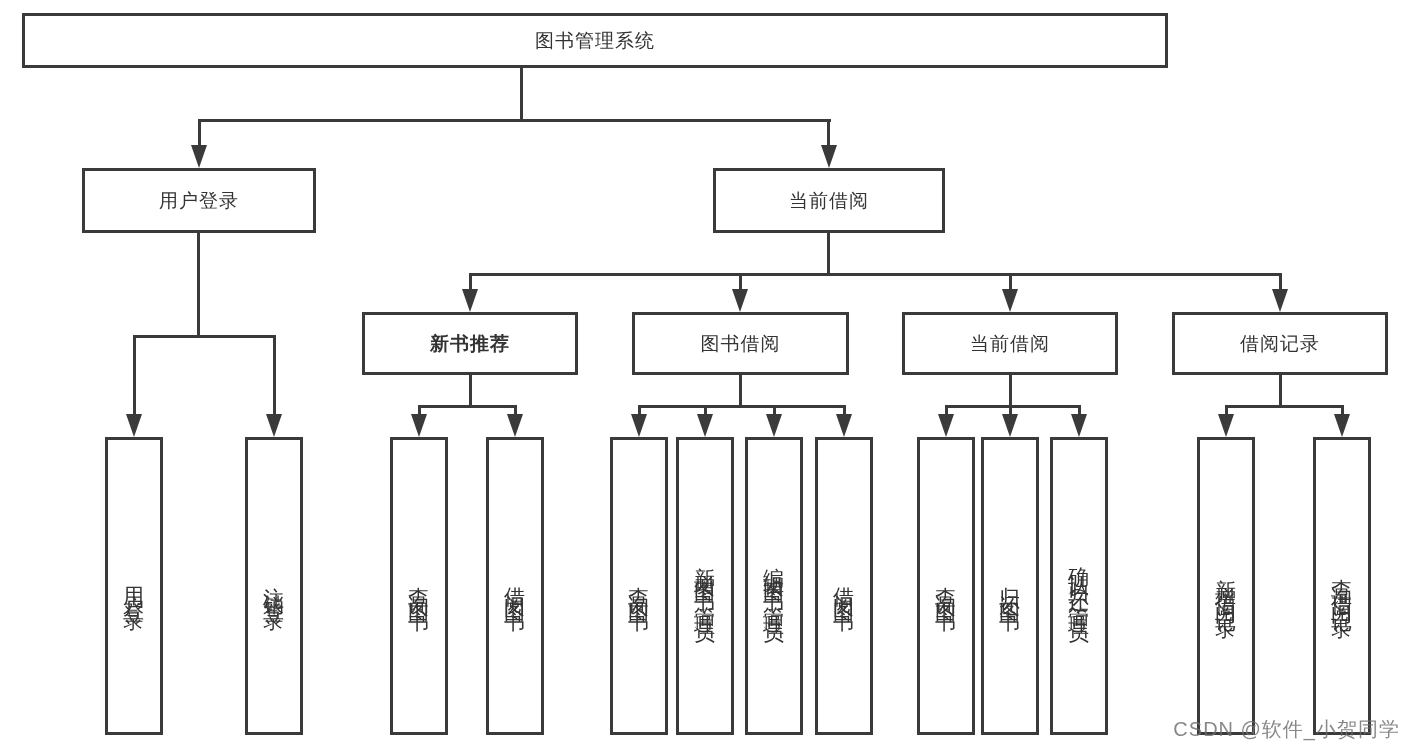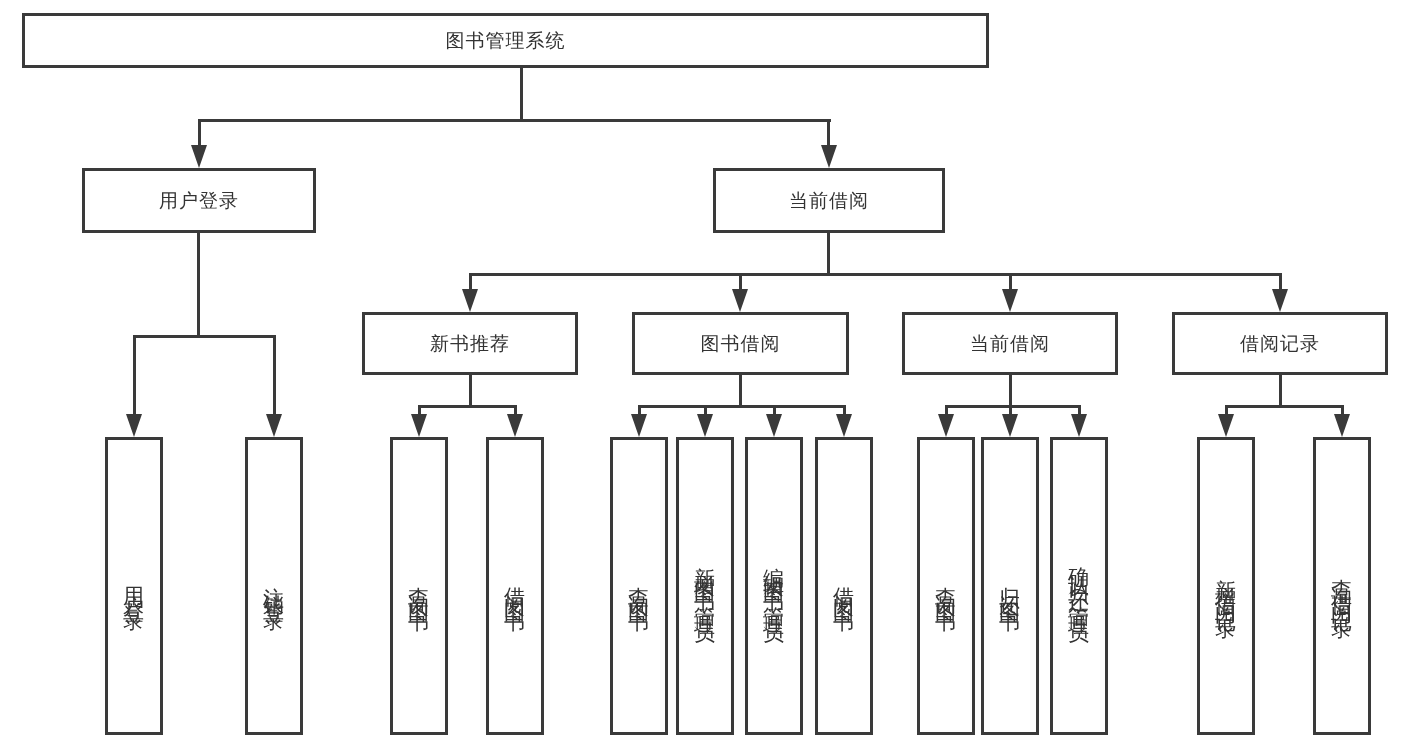--- a/index.html
+++ b/index.html
@@ -79,21 +79,21 @@
     letter-spacing: 1px;
     color: rgba(110, 110, 110, 0.82);
     white-space: nowrap;
   }
 </style>
 </head>
 <body>
 
 <div class="stage">
 
-  <div class="hbox" style="left:22px; top:13px; width:967px; height:55px;text-align:right;">
+  <div class="hbox" style="left:22px; top:13px; width:1146px; height:55px;text-align:right;">
     <span>图书管理系统</span>
   </div>
 
   <div class="vline" style="left:520px; top:68px; height:51px;"></div>
   <div class="hline" style="left:198px; top:119px; width:633px;"></div>
   <div class="vline" style="left:198px; top:119px; height:30px;"></div>
   <div class="vline" style="left:827px; top:119px; height:30px;"></div>
   <div class="arrow" style="left:191px; top:145px;"></div>
   <div class="arrow" style="left:821px; top:145px;"></div>
 
@@ -115,21 +115,21 @@
   <div class="hline" style="left:469px; top:273px; width:813px;"></div>
   <div class="vline" style="left:469px;  top:273px; height:22px;"></div>
   <div class="vline" style="left:739px;  top:273px; height:22px;"></div>
   <div class="vline" style="left:1009px; top:273px; height:22px;"></div>
   <div class="vline" style="left:1279px; top:273px; height:22px;"></div>
   <div class="arrow" style="left:462px;  top:289px;"></div>
   <div class="arrow" style="left:732px;  top:289px;"></div>
   <div class="arrow" style="left:1002px; top:289px;"></div>
   <div class="arrow" style="left:1272px; top:289px;"></div>
 
-  <div class="hbox" style="left:362px; top:312px; width:216px; height:63px;">
+  <div class="hbox" style="left:362px; top:312px; width:216px; height:63px;font-weight:bold;">
     <span>新书推荐</span>
   </div>
   <div class="hbox" style="left:632px; top:312px; width:217px; height:63px;">
     <span>图书借阅</span>
   </div>
   <div class="hbox" style="left:902px; top:312px; width:216px; height:63px;">
     <span>当前借阅</span>
   </div>
   <div class="hbox" style="left:1172px; top:312px; width:216px; height:63px;">
     <span>借阅记录</span>
@@ -206,14 +206,15 @@
     <span class="vtext">确认归还（管理员）</span>
   </div>
 
   <div class="vbox" style="left:1197px;">
     <span class="vtext">新增借阅记录</span>
   </div>
   <div class="vbox" style="left:1313px;">
     <span class="vtext">查询借阅记录</span>
   </div>
 
+  <div class="watermark">CSDN @软件_小贺同学</div>
 
 </div>
 
 </body></html>

